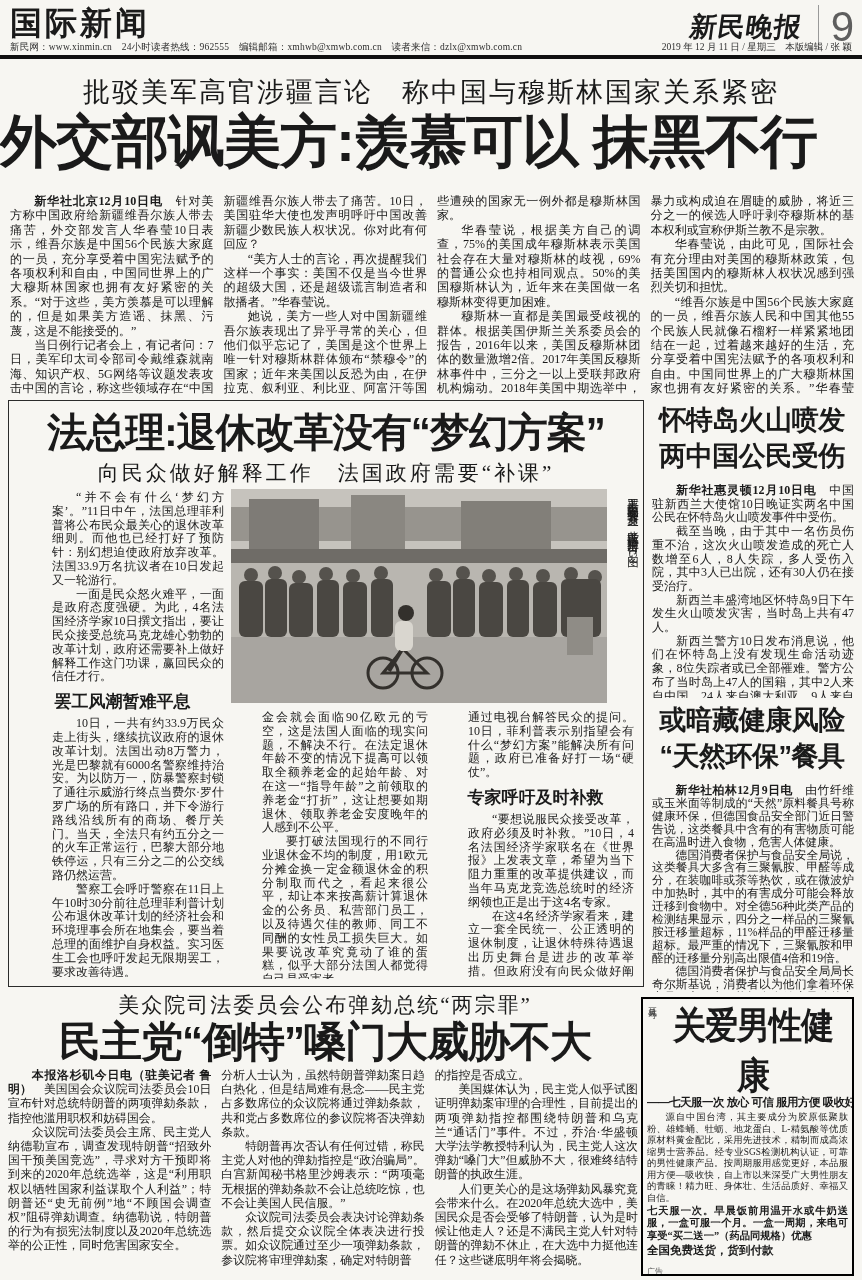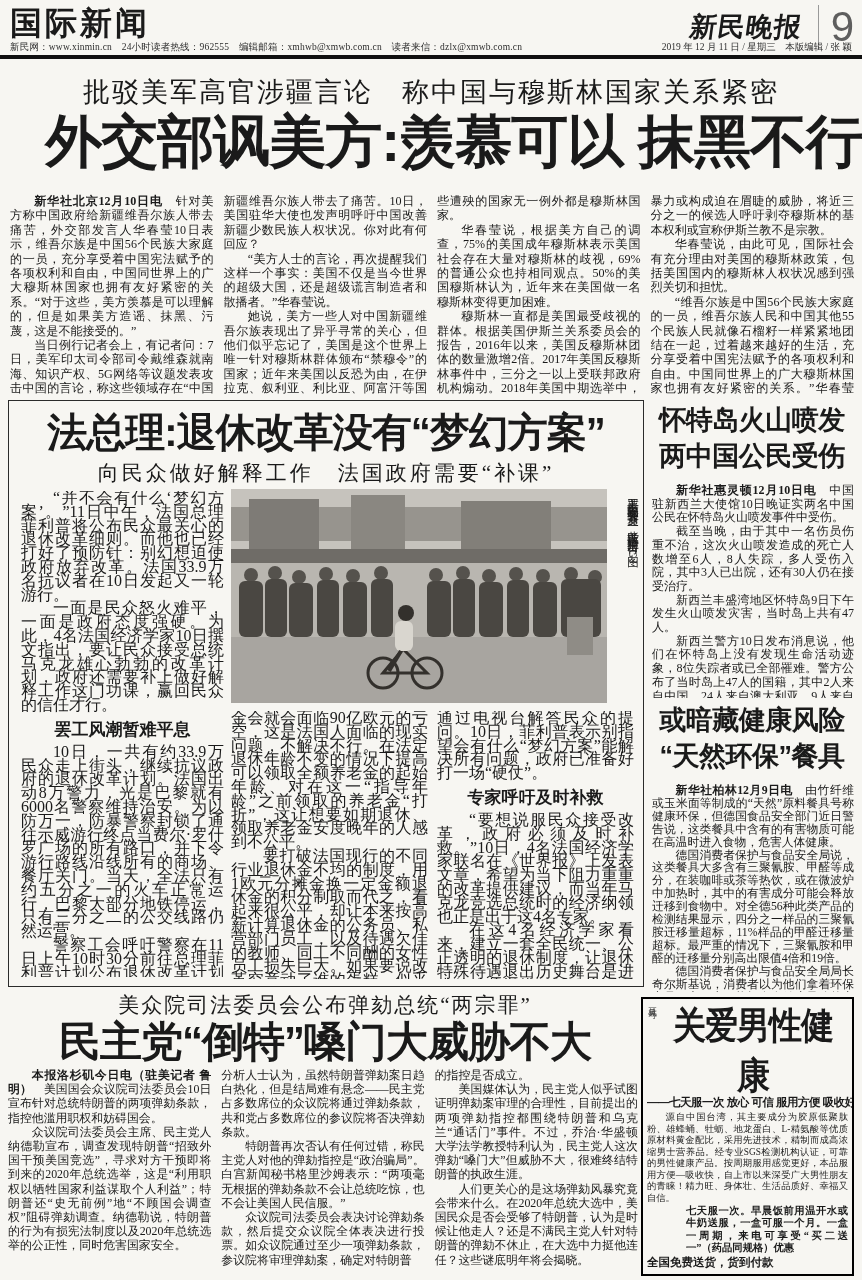--- a/index.html
+++ b/index.html
@@ -13,31 +13,31 @@
   .section-title{position:absolute;left:10px;top:2px;font-size:32px;font-weight:900;letter-spacing:3px;}
   .mast-group{position:absolute;right:8px;top:4px;display:flex;align-items:center;height:46px;}
   .masthead{font-size:27px;font-weight:900;transform:skewX(-8deg);letter-spacing:1px;}
   .pn-divider{width:1px;height:44px;background:#999;margin:0 12px 0 16px;}
   .pagenum{font-size:42px;color:#5e5e5e;line-height:44px;}
   .info-left{position:absolute;left:10px;top:41px;font-size:9.5px;color:#2c2c2c;letter-spacing:.2px;}
   .info-right{position:absolute;right:10px;top:41px;font-size:9.5px;color:#2c2c2c;}
   .rule{position:absolute;left:0;top:55px;width:862px;height:4px;background:#101010;}
   
   .kicker{position:absolute;left:0;top:74px;width:862px;text-align:center;font-size:27px;letter-spacing:2px;}
-  .headline{position:absolute;left:0;top:110px;width:862px;text-align:right;font-size:57px;
+  .headline{position:absolute;left:0;top:110px;width:862px;text-align:left;font-size:57px;
             font-weight:900;letter-spacing:-1px;line-height:1.1;}
   .lead-cols{position:absolute;left:10px;top:194px;width:844px;height:201px;display:flex;gap:10px;overflow:hidden;}
   .lead-cols .col{flex:1;overflow:hidden;}
   .lead-cols p{font-size:12.1px;line-height:14.4px;}
   
   .frbox{position:absolute;left:8px;top:400px;width:636px;height:587px;border:1.5px solid #2b2b2b;box-sizing:border-box;}
   .fr-hed{position:absolute;left:0;top:4px;width:100%;text-align:center;font-size:40px;font-weight:900;letter-spacing:-1px;}
   .fr-sub{position:absolute;left:0;top:58px;width:100%;text-align:center;font-size:21px;letter-spacing:3px;}
   .fr-left{position:absolute;left:12px;top:90px;width:203px;height:486px;overflow:hidden;}
-  .fr-left p,.fr-mid p,.fr-right p{font-size:16px;line-height:13.8px;}
+  .fr-left p,.fr-mid p,.fr-right p{font-size:12px;line-height:13.8px;margin-left:31px;}
   .xhed{text-align:center;font-size:17px;font-weight:800;font-family:"Liberation Sans",sans-serif;margin:6px 0 4px;}
   .photo{position:absolute;left:222px;top:88px;width:376px;height:214px;background:#b9b6b0;overflow:hidden;}
   .caption{position:absolute;left:601px;top:88px;width:30px;height:214px;writing-mode:vertical-rl;
            font-size:11.5px;line-height:15px;letter-spacing:1.5px;overflow:hidden;}
   .fr-mid{position:absolute;left:222px;top:310px;width:197px;height:268px;overflow:hidden;}
   .fr-right{position:absolute;left:428px;top:310px;width:197px;height:268px;overflow:hidden;}
   
   .side-title{position:absolute;left:650px;width:204px;text-align:center;font-size:27px;font-weight:900;line-height:36px;letter-spacing:-0.5px;}
   .side-body{position:absolute;left:652px;width:202px;overflow:hidden;}
   .side-body p{font-size:12px;line-height:13.7px;}
@@ -51,21 +51,21 @@
   
   .ad{position:absolute;left:641px;top:997px;width:213px;height:279px;border:2.5px solid #000;
       box-sizing:border-box;padding:2px 4px;overflow:hidden;}
   .ad-title-row{display:flex;align-items:stretch;}
   .ad-vert{writing-mode:vertical-rl;font-size:8.5px;color:#444;width:11px;letter-spacing:1px;line-height:11px;}
   .ad-title{flex:1;text-align:center;font-size:33px;font-weight:900;font-family:"Liberation Sans",sans-serif;
             letter-spacing:-1px;transform:scaleY(1.12);transform-origin:top;}
   .ad-sub{text-align:center;font-size:11.5px;font-weight:900;font-family:"Liberation Sans",sans-serif;
           letter-spacing:-0.5px;white-space:nowrap;margin-top:4px;}
   .ad-body{font-size:9.3px;line-height:11.5px;text-align:justify;text-indent:2em;margin-top:2px;color:#222;}
-  .ad-usage{font-size:10.3px;font-weight:700;line-height:12.3px;text-align:justify;margin-top:1px;margin-left:39px;}
+  .ad-usage{font-size:10.3px;font-weight:700;line-height:12.3px;text-align:justify;margin-top:1px;}
   .ad-delivery-row{display:flex;justify-content:center;align-items:baseline;gap:8px;margin-top:1px;flex-direction:column;}
   .ad-delivery{font-size:11.5px;font-weight:900;font-family:"Liberation Sans",sans-serif;}
   .ad-mark{font-size:8px;color:#555;}
   .ad-promise{display:flex;gap:4px;margin-top:2px;align-items:center;}
   .ad-promise-label{width:28px;min-width:28px;font-weight:900;font-size:13px;line-height:14px;
                     font-family:"Liberation Sans",sans-serif;}
   .ad-promise-text{font-size:10px;font-weight:700;line-height:12px;text-align:justify;}
 </style>
 </head>
 <body>

